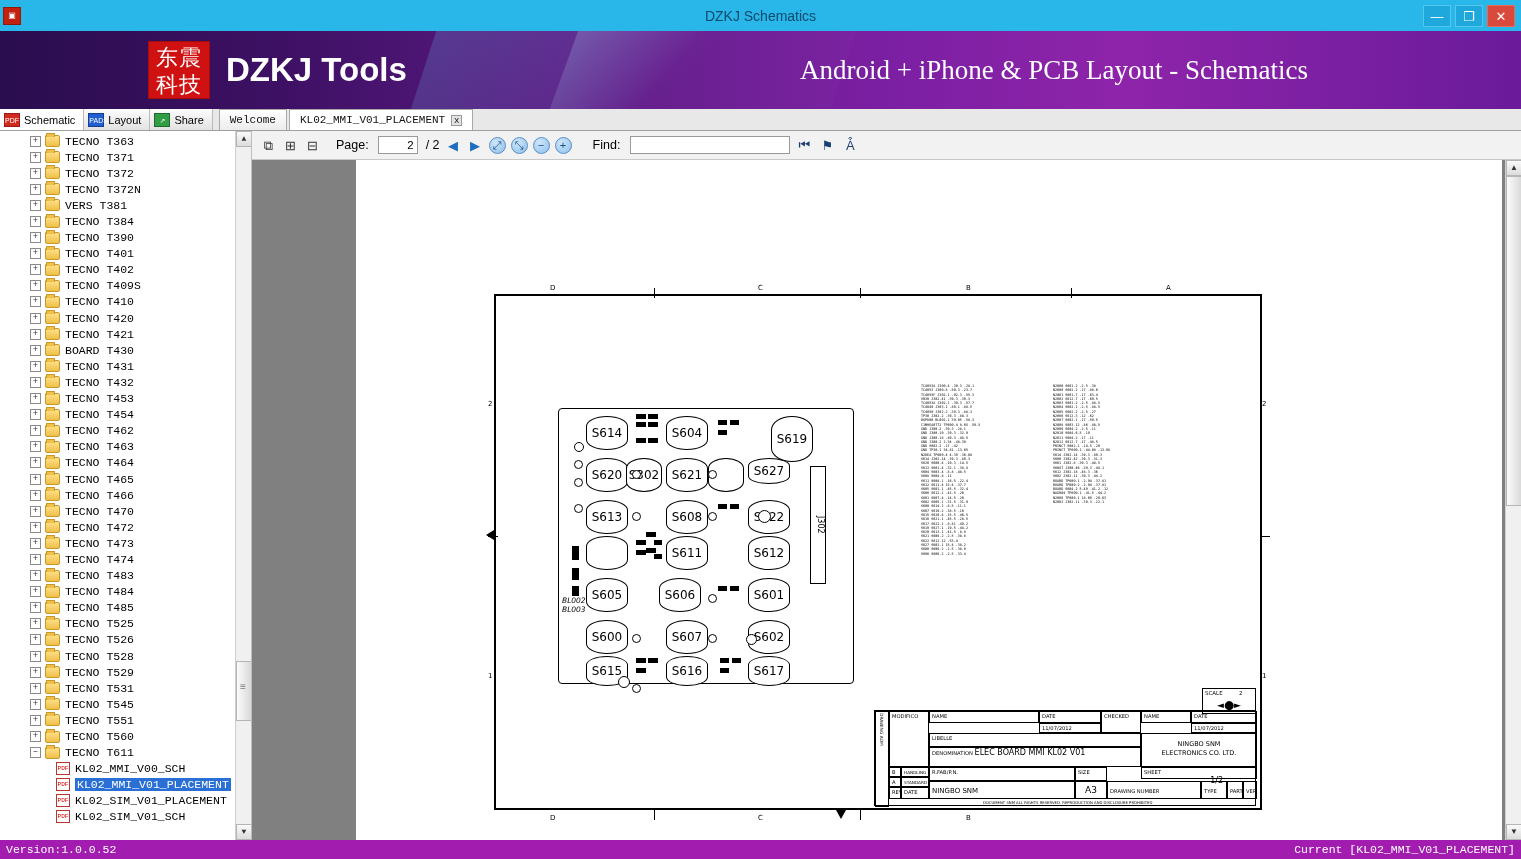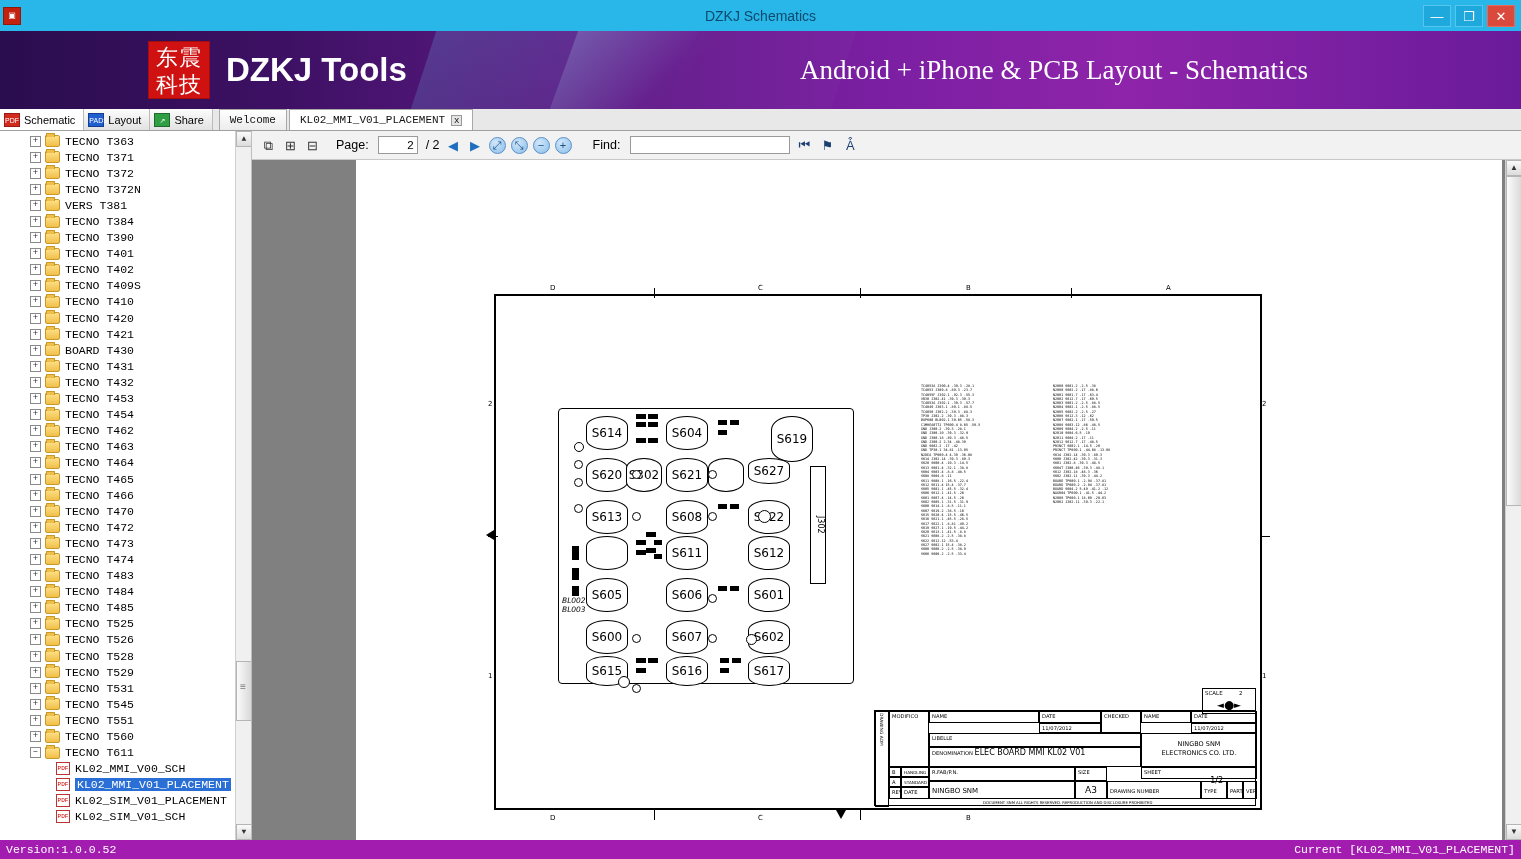--- a/index.html
+++ b/index.html
@@ -811,21 +811,21 @@
                   <div class="pad" style="left: 108px; top: 50px; width: 42px; height: 34px;">S621</div>
                   <div class="pad" style="left: 150px; top: 50px; width: 36px; height: 34px;"></div>
                   <div class="pad" style="left: 190px; top: 50px; width: 42px; height: 26px;">S627</div>
                   <div class="pad" style="left: 28px; top: 92px; width: 42px; height: 34px;">S613</div>
                   <div class="pad" style="left: 108px; top: 92px; width: 42px; height: 34px;">S608</div>
                   <div class="pad" style="left: 190px; top: 92px; width: 42px; height: 34px;">S622</div>
                   <div class="pad" style="left: 28px; top: 128px; width: 42px; height: 34px;"></div>
                   <div class="pad" style="left: 108px; top: 128px; width: 42px; height: 34px;">S611</div>
                   <div class="pad" style="left: 190px; top: 128px; width: 42px; height: 34px;">S612</div>
                   <div class="pad" style="left: 28px; top: 170px; width: 42px; height: 34px;">S605</div>
-                  <div class="pad" style="left: 108px; top: 170px; width: 42px; height: 34px; text-align: center;">S606</div>
+                  <div class="pad" style="left: 101px; top: 170px; width: 42px; height: 34px; text-align: center;">S606</div>
                   <div class="pad" style="left: 190px; top: 170px; width: 42px; height: 34px;">S601</div>
                   <div class="pad" style="left: 28px; top: 212px; width: 42px; height: 34px;">S600</div>
                   <div class="pad" style="left: 108px; top: 212px; width: 42px; height: 34px;">S607</div>
                   <div class="pad" style="left: 190px; top: 212px; width: 42px; height: 34px;">S602</div>
                   <div class="pad" style="left: 28px; top: 248px; width: 42px; height: 30px;">S615</div>
                   <div class="pad" style="left: 108px; top: 248px; width: 42px; height: 30px;">S616</div>
                   <div class="pad" style="left: 190px; top: 248px; width: 42px; height: 30px;">S617</div>
                 </div>
               <div class="conn" style="left:252px; top:58px; width:16px; height:118px;">J302</div>
               <div class="bl-label" style="left:4px; top:188px;font-style:italic;">BL002<br>BL003</div>

